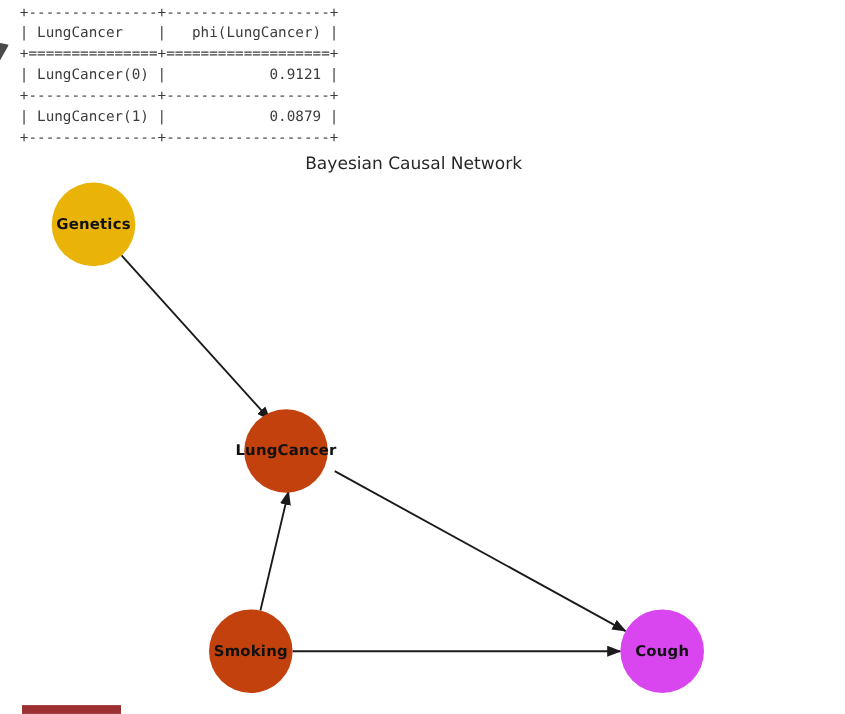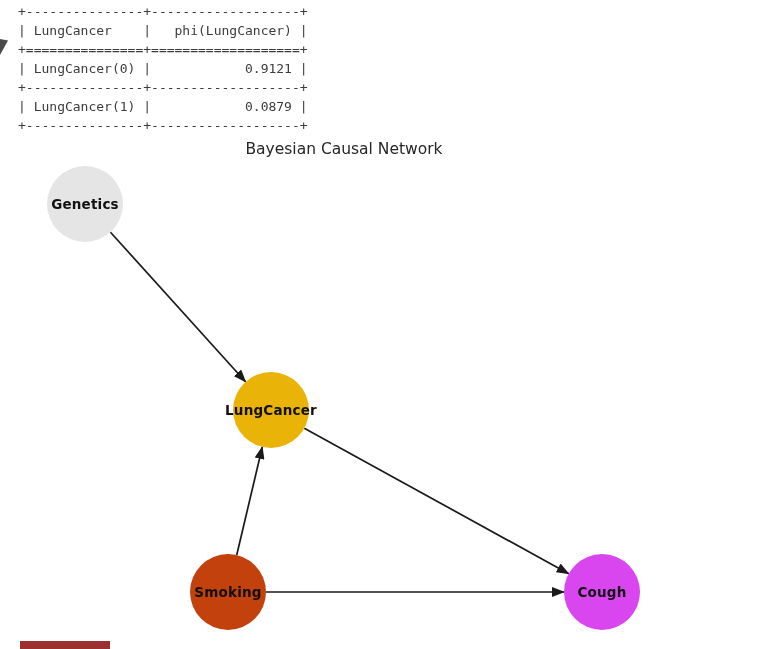--- a/index.html
+++ b/index.html
@@ -43,20 +43,21 @@
     height: 519px;
   }
   .figure-title {
     position: absolute;
     left: 0;
     top: 10px;
     width: 688px;
     text-align: center;
     font-size: 15.5px;
     color: #262626;
+    padding-left: 32px;
   }
   .edges-svg {
     position: absolute;
     left: 0;
     top: 0;
     width: 768px;
     height: 649px;
     pointer-events: none;
   }
   .node {
@@ -106,21 +107,21 @@
     </defs>
     <g id="edge-lines">
         <line x1="110.4660128559603" y1="232.2042938082141" x2="245.53398714403968" y2="381.7957061917859" stroke="#1a1a1a" stroke-width="1.7" marker-end="url(#arrowhead)"></line>
         <line x1="236.73746820221606" y1="555.0181578417831" x2="262.26253179778394" y2="446.9818421582168" stroke="#1a1a1a" stroke-width="1.7" marker-end="url(#arrowhead)"></line>
         <line x1="304.29832828075433" y1="428.30905059546006" x2="568.7016717192457" y2="573.6909494045399" stroke="#1a1a1a" stroke-width="1.7" marker-end="url(#arrowhead)"></line>
         <line x1="266" y1="592" x2="564" y2="592" stroke="#1a1a1a" stroke-width="1.7" marker-end="url(#arrowhead)"></line>
       </g>
   </svg>
 
   <div id="nodes-layer">
-      <div class="node" style="left: 47px; top: 166px; width: 76px; height: 76px; background: #e5e5e5; color: rgb(17, 17, 17);">Genetics</div>
-      <div class="node" style="left: 233px; top: 372px; width: 76px; height: 76px; background: #eab308; color: rgb(17, 17, 17);">LungCancer</div>
+      <div class="node" style="left: 47px; top: 166px; width: 76px; height: 76px; background: #eab308; color: rgb(17, 17, 17);">Genetics</div>
+      <div class="node" style="left: 222px; top: 372px; width: 76px; height: 76px; background: #c2410c; color: rgb(17, 17, 17);">LungCancer</div>
       <div class="node" style="left: 190px; top: 554px; width: 76px; height: 76px; background: #c2410c; color: rgb(17, 17, 17);">Smoking</div>
       <div class="node" style="left: 564px; top: 554px; width: 76px; height: 76px; background: #d946ef; color: rgb(17, 17, 17);">Cough</div>
     </div>
 
   <div class="red-bar" style="background: rgb(156, 48, 48);"></div>
 
 </div>
 
 </body></html>

